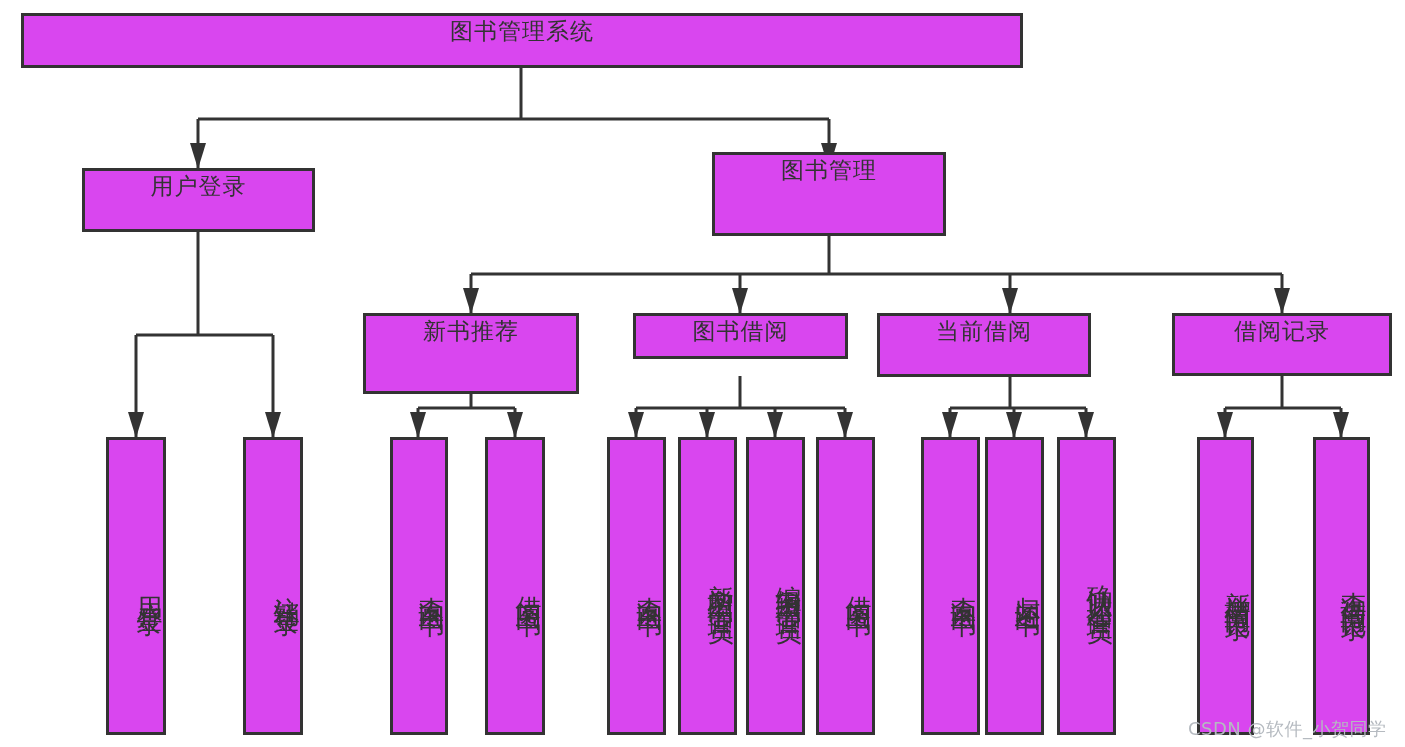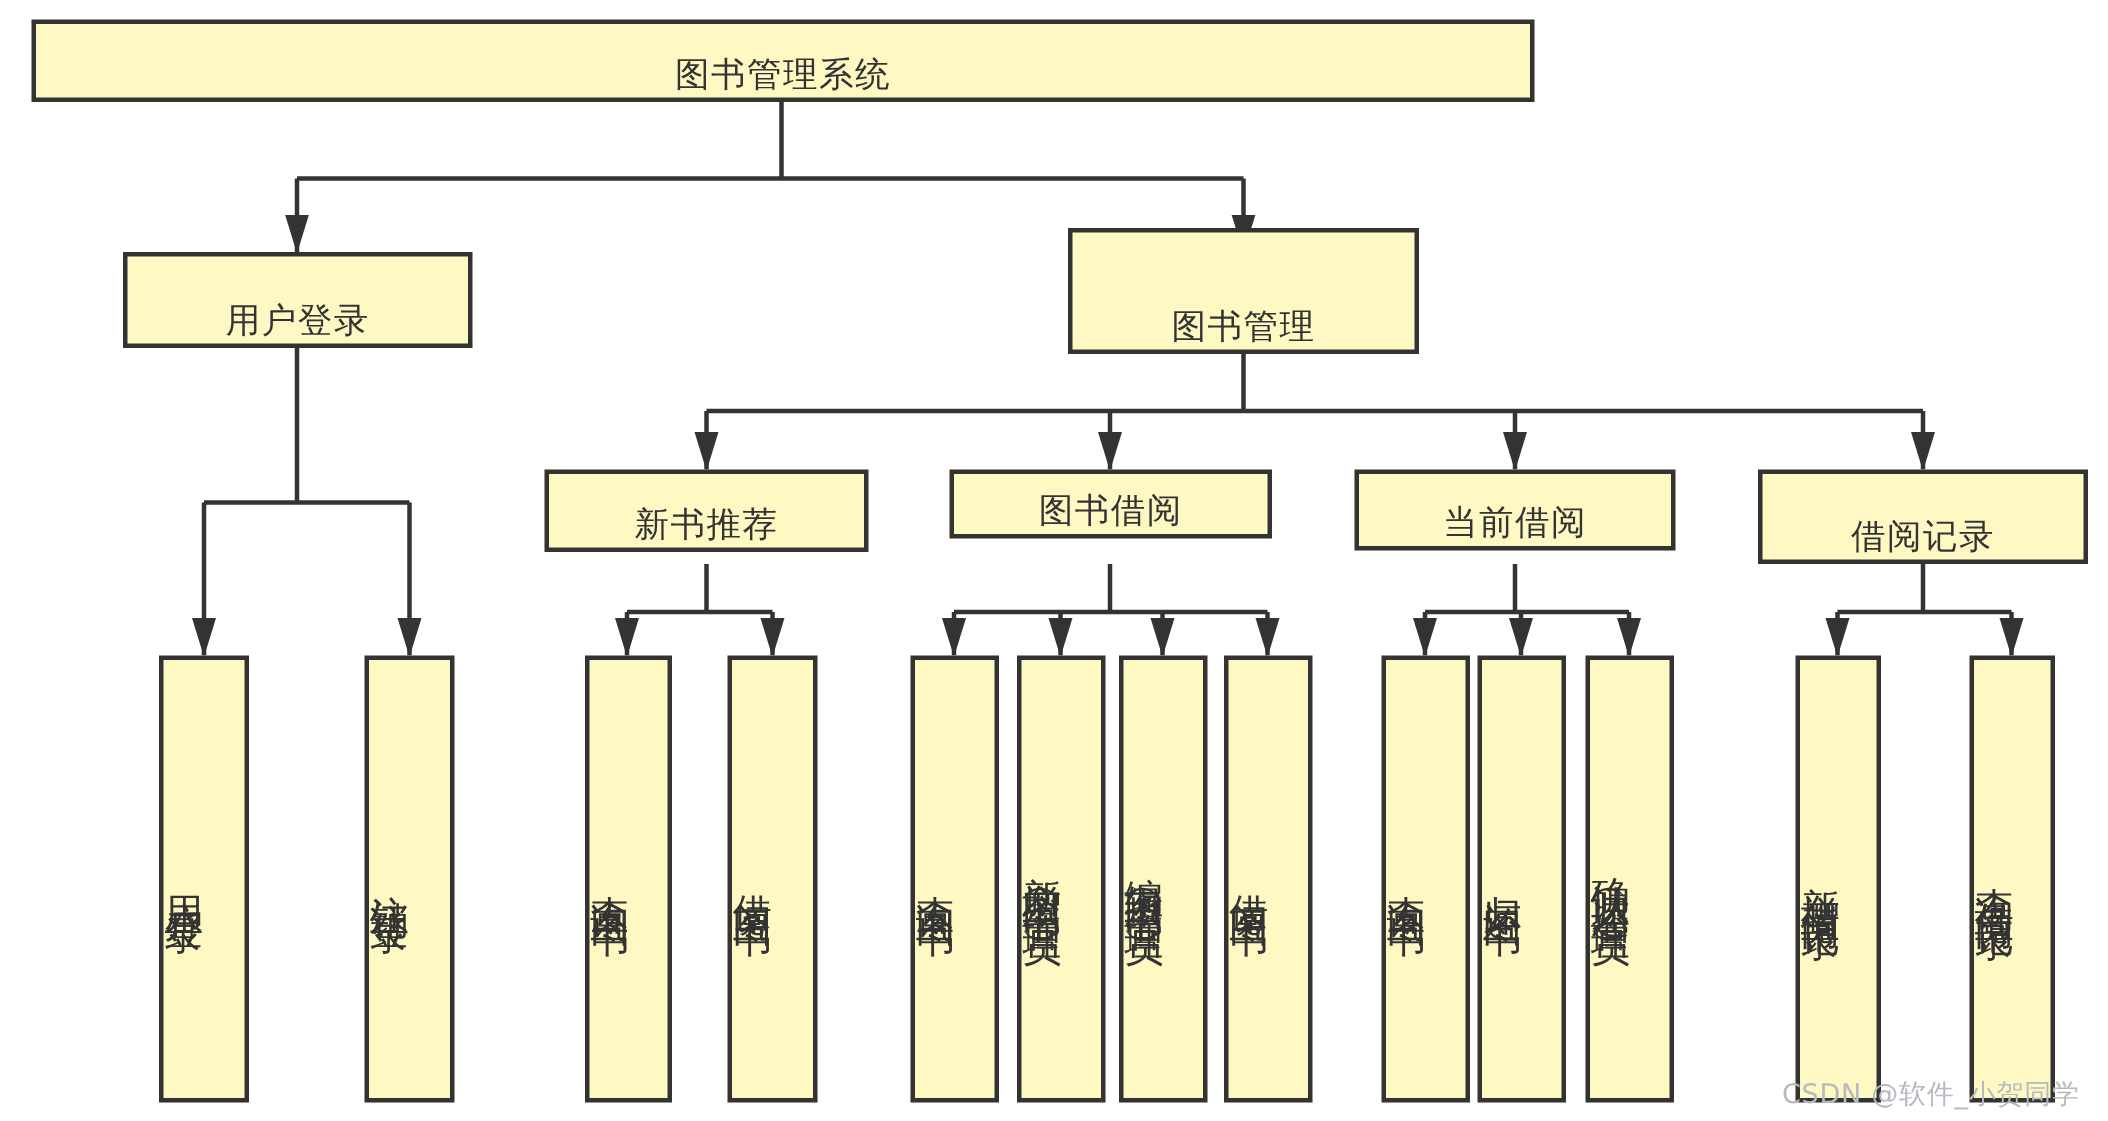--- a/index.html
+++ b/index.html
@@ -3,22 +3,22 @@
 <meta charset="utf-8">
 <style>
   html,body{margin:0;padding:0;}
   body{
     width:1405px;height:747px;position:relative;background:#ffffff;overflow:hidden;
     font-family:"DejaVu Sans","Liberation Sans",sans-serif;
   }
   .wires{position:absolute;left:0;top:0;z-index:1;}
   .node{
     position:absolute;z-index:2;box-sizing:border-box;
-    background:#fef9c3;border:3px solid #333333;
-    display:flex;align-items:flex-end;justify-content:center;
+    background:#d946ef;border:3px solid #333333;
+    display:flex;align-items:flex-start;justify-content:center;
     color:#333333;
   }
   .node.h{font-size:23px;letter-spacing:1px;}
   .node.v{
     writing-mode:vertical-rl;text-orientation:mixed;
     font-size:26px;letter-spacing:5px;line-height:1;
   }
   .lbl{white-space:nowrap;}
   .watermark{
     position:absolute;z-index:5;left:1188px;top:717px;
@@ -82,27 +82,27 @@
   <span class="lbl">图书管理系统</span>
 </div>
 
 <div class="node h" style="left:82px;top:168px;width:233px;height:64px">
   <span class="lbl">用户登录</span>
 </div>
 <div class="node h" style="left:712px;top:152px;width:234px;height:84px">
   <span class="lbl">图书管理</span>
 </div>
 
-<div class="node h" style="left:363px;top:313px;width:216px;height:55px">
+<div class="node h" style="left:363px;top:313px;width:216px;height:81px">
   <span class="lbl">新书推荐</span>
 </div>
 <div class="node h" style="left:633px;top:313px;width:215px;height:46px">
   <span class="lbl">图书借阅</span>
 </div>
-<div class="node h" style="left:903px;top:313px;width:214px;height:54px">
+<div class="node h" style="left:877px;top:313px;width:214px;height:64px">
   <span class="lbl">当前借阅</span>
 </div>
 <div class="node h" style="left:1172px;top:313px;width:220px;height:63px">
   <span class="lbl">借阅记录</span>
 </div>
 
 <div class="node v" style="left:106px;top:437px;width:60px;height:298px">
   <span class="lbl">用户登录</span>
 </div>
 <div class="node v" style="left:243px;top:437px;width:60px;height:298px">

